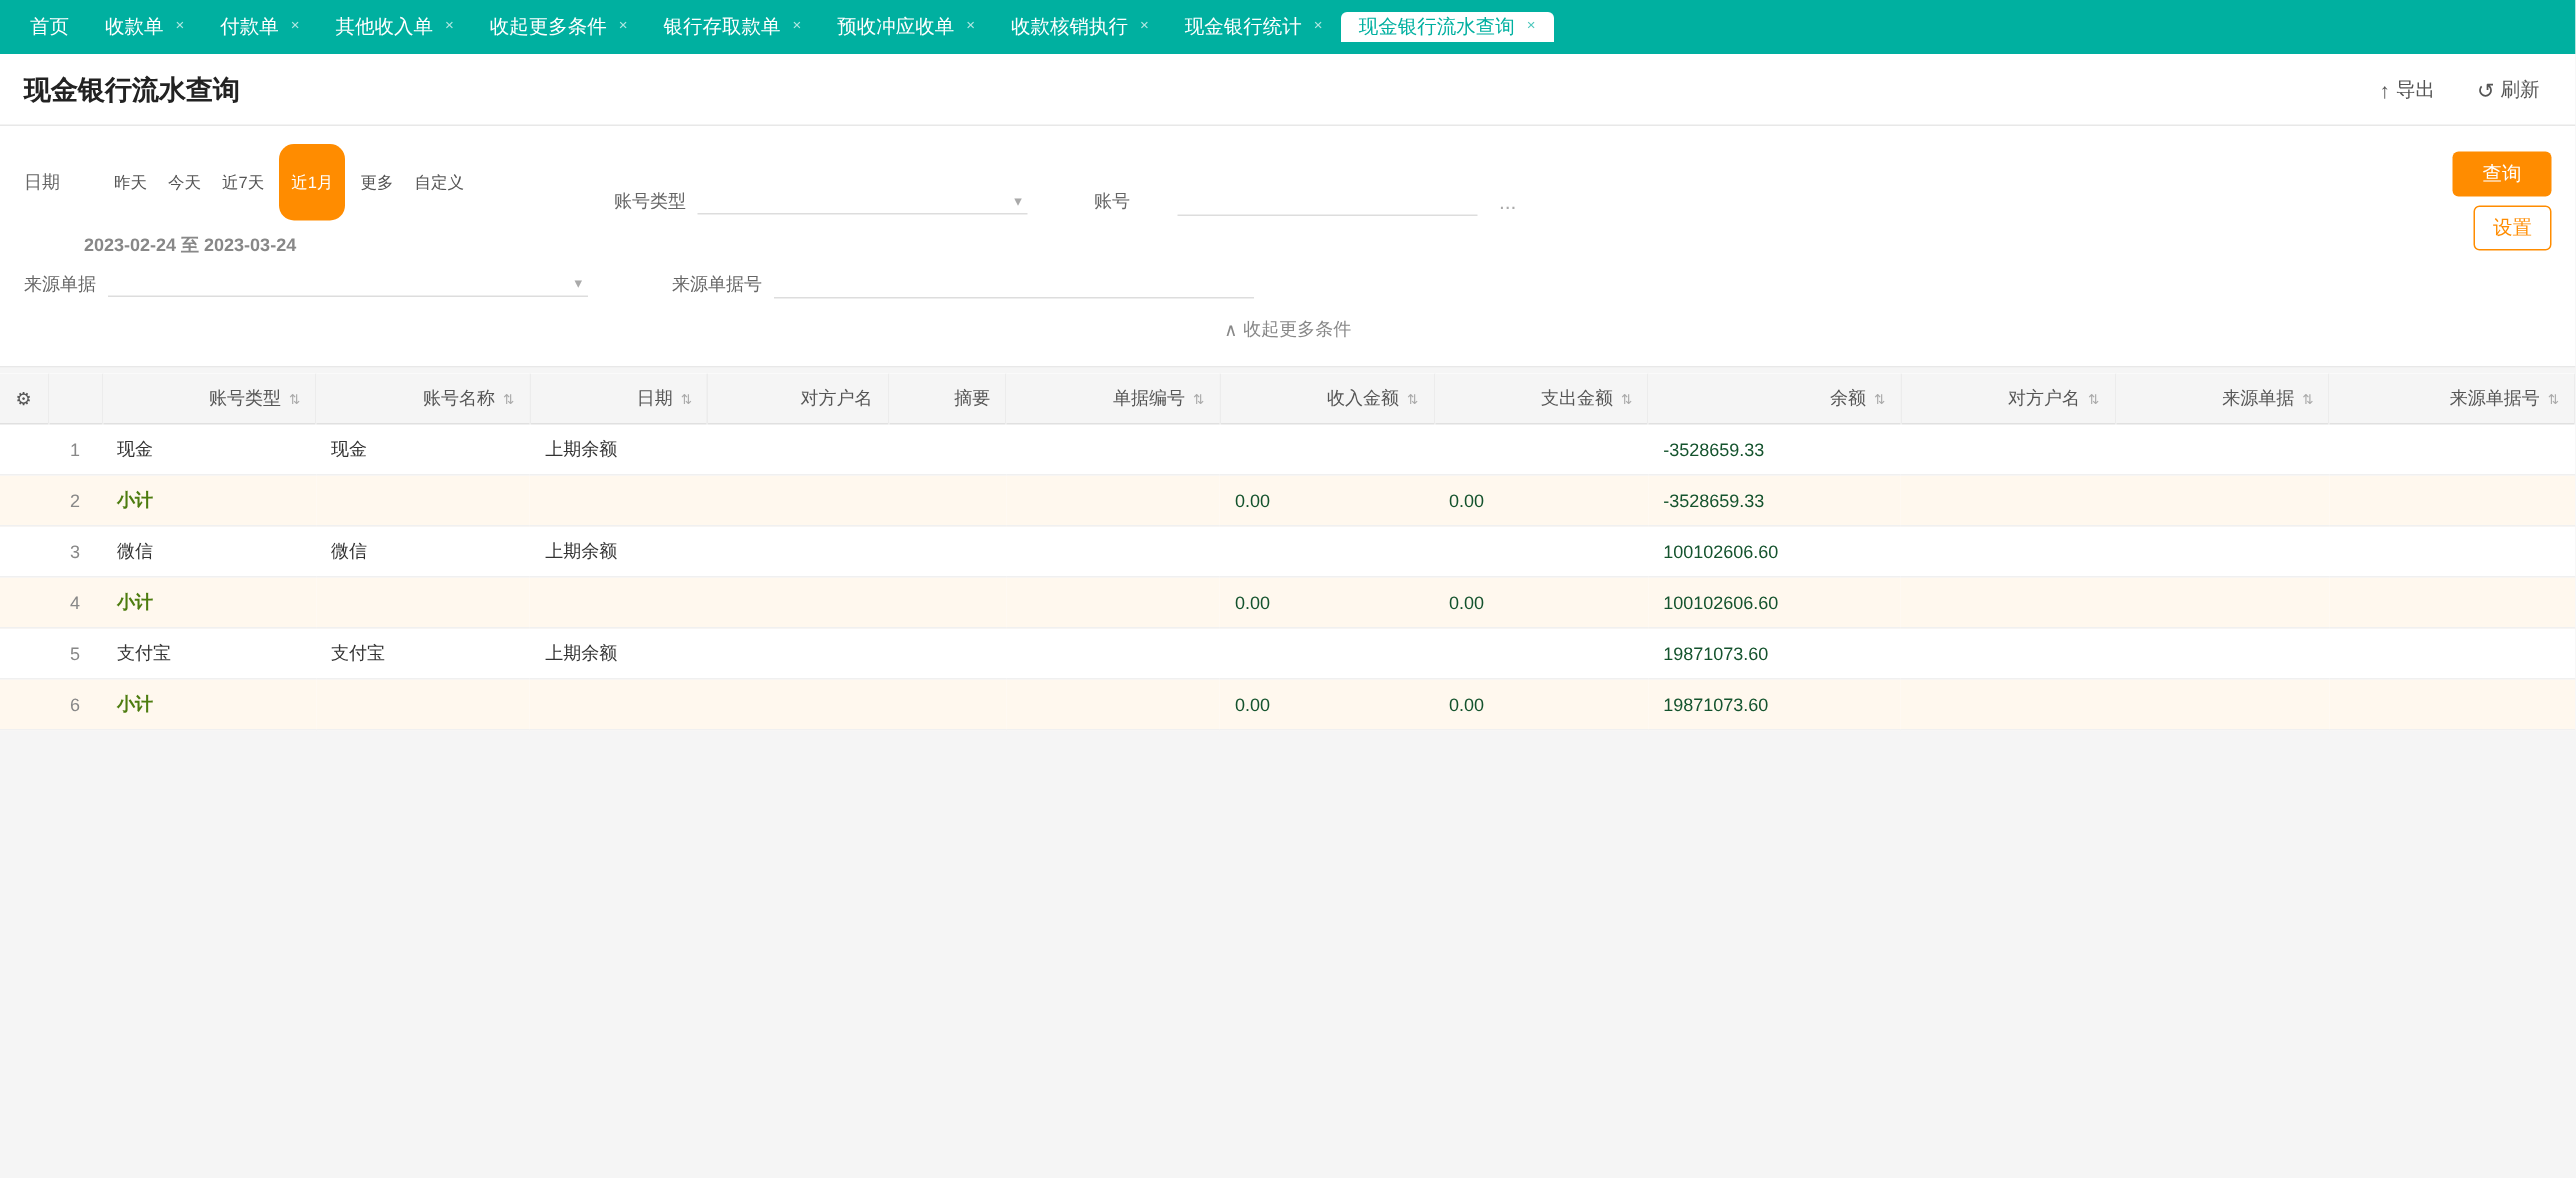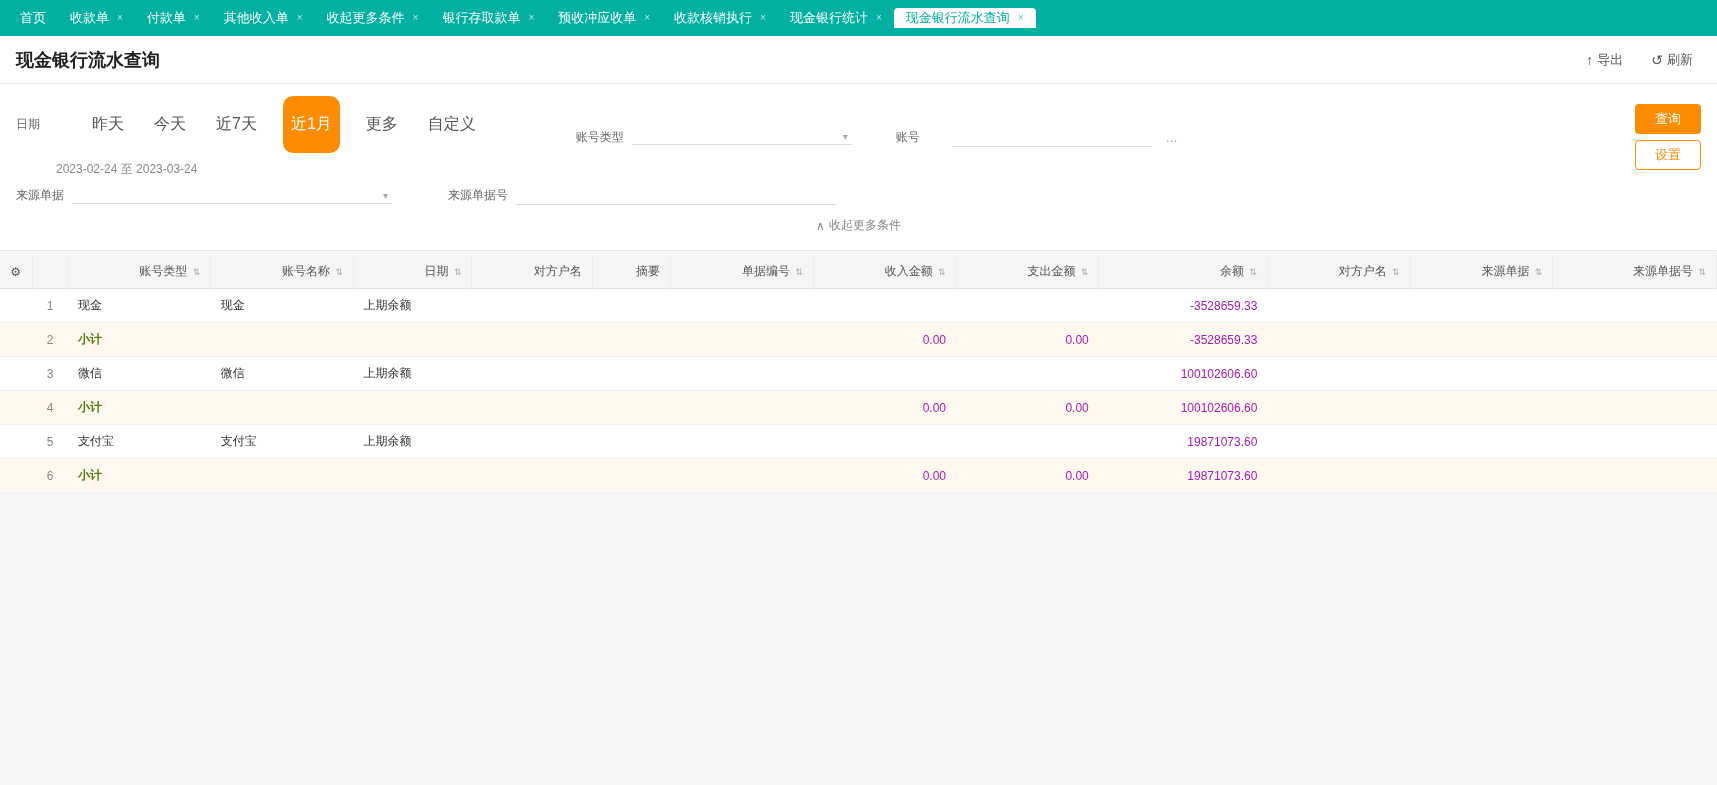--- a/index.html
+++ b/index.html
@@ -95,27 +95,26 @@
       font-size: 12px;
       white-space: nowrap;
       min-width: 48px;
     }
     .date-shortcuts {
       display: flex;
       align-items: center;
       gap: 6px;
     }
     .date-btn {
-      font-size: 16px;
+      font-size: 11px;
       color: #555;
       cursor: pointer;
       padding: 2px 4px;
       background: none;
       border: none;
-      margin-left: 16px;
     }
     .date-btn.active {
       background: #ff8c00;
       color: #fff;
       border-radius: 10px;
       padding: 18px 8px;
     }
     .date-range {
       font-size: 12px;
       color: #888;
@@ -219,22 +218,21 @@
     }
     tbody tr.subtotal {
       background: #fff8ee;
     }
     tbody td {
       padding: 8px 10px;
       color: #333;
       white-space: nowrap;
     }
     tbody td.num {
-      text-align: right;
-      color: #a21caf;
+      color: #14532d;
     }
     tbody td.orange {
       color: #4d7c0f;
       font-weight: bold;
     }
     .row-num {
       color: #888;
       text-align: center;
       width: 30px;
     }
@@ -304,40 +302,40 @@
         <span class="filter-label">日期</span>
         <div class="date-shortcuts">
           <button class="date-btn">昨天</button>
           <button class="date-btn">今天</button>
           <button class="date-btn">近7天</button>
           <button class="date-btn active">近1月</button>
           <button class="date-btn">更多</button>
           <button class="date-btn">自定义</button>
         </div>
       </div>
-      <div style="padding-left:36px;">
+      <div style="padding-left:36px;font-weight:bold;">
         <span class="date-range">2023-02-24 至 2023-03-24</span>
       </div>
     </div>
 
     <div style="display:flex;align-items:center;gap:8px;margin-left:80px;">
       <span class="filter-label">账号类型</span>
       <div class="filter-select" style="min-width:220px;">
         <span class="filter-select-label"></span>
         <span class="arrow">▾</span>
       </div>
     </div>
 
     <div style="display:flex;align-items:center;gap:8px;margin-left:28px;">
       <span class="filter-label">账号</span>
       <input class="filter-input" style="min-width: 200px;">
       <span class="ellipsis-btn">...</span>
     </div>
 
-    <div style="display:flex;flex-direction:column;gap:6px;margin-left:auto;">
+    <div style="display:flex;flex-direction:column;gap:6px;margin-left:auto;align-items:flex-end;">
       <button class="query-btn">查询</button>
       <button class="settings-btn">设置</button>
     </div>
   </div>
 
   <div class="filter-row">
 
     <div style="display:flex;align-items:center;gap:8px;">
       <span class="filter-label">来源单据</span>
       <div class="filter-select" style="min-width:320px;">

